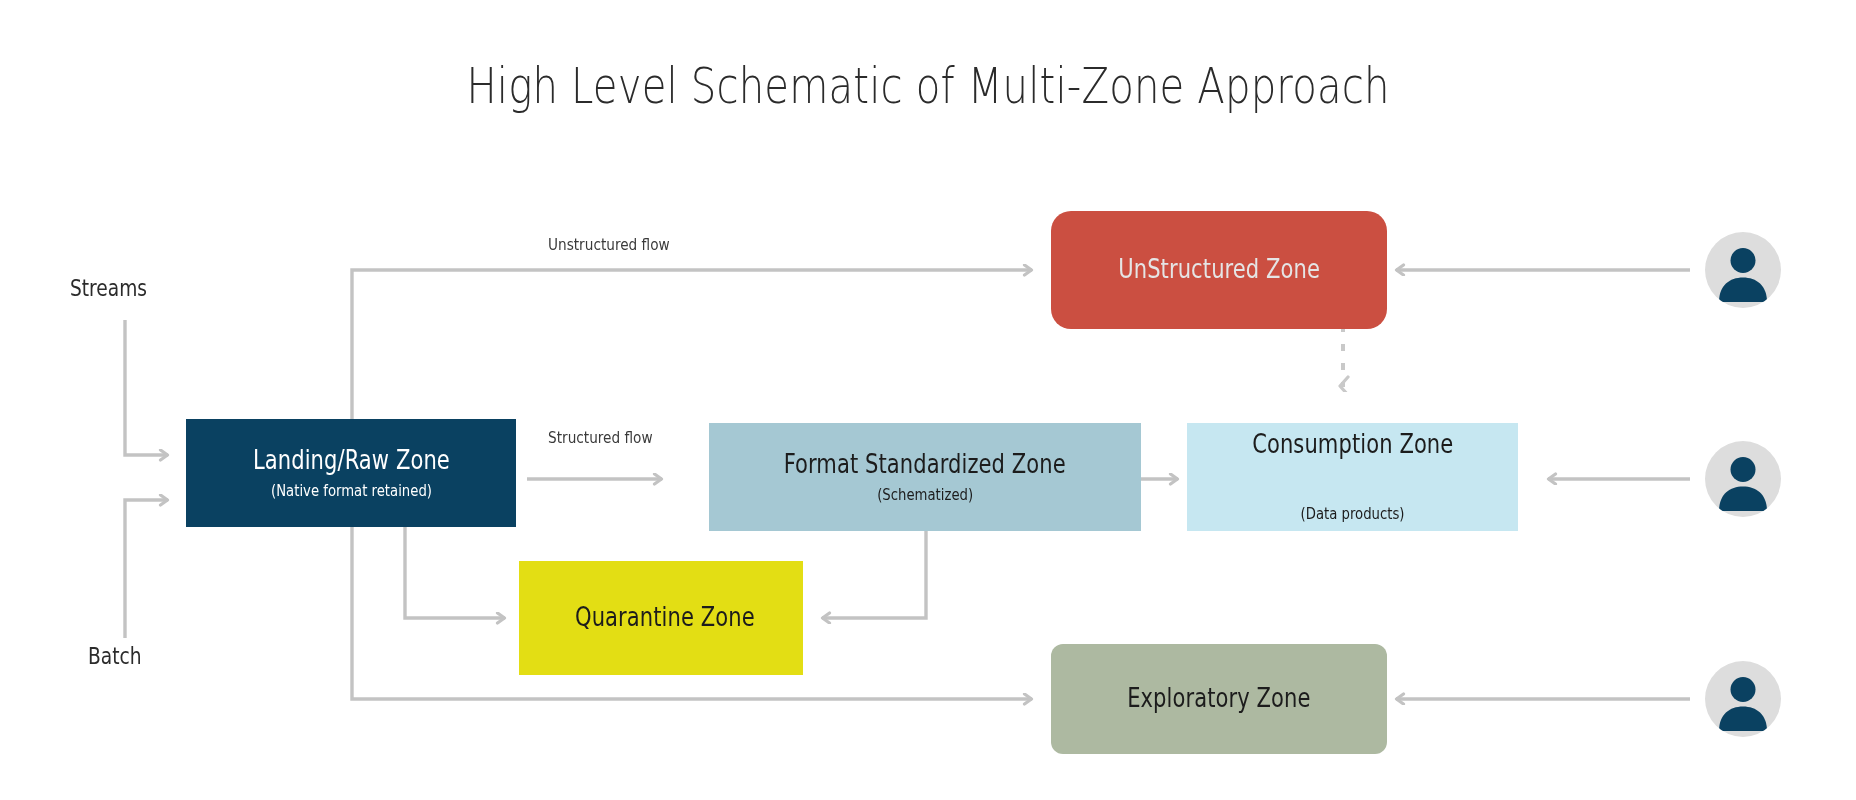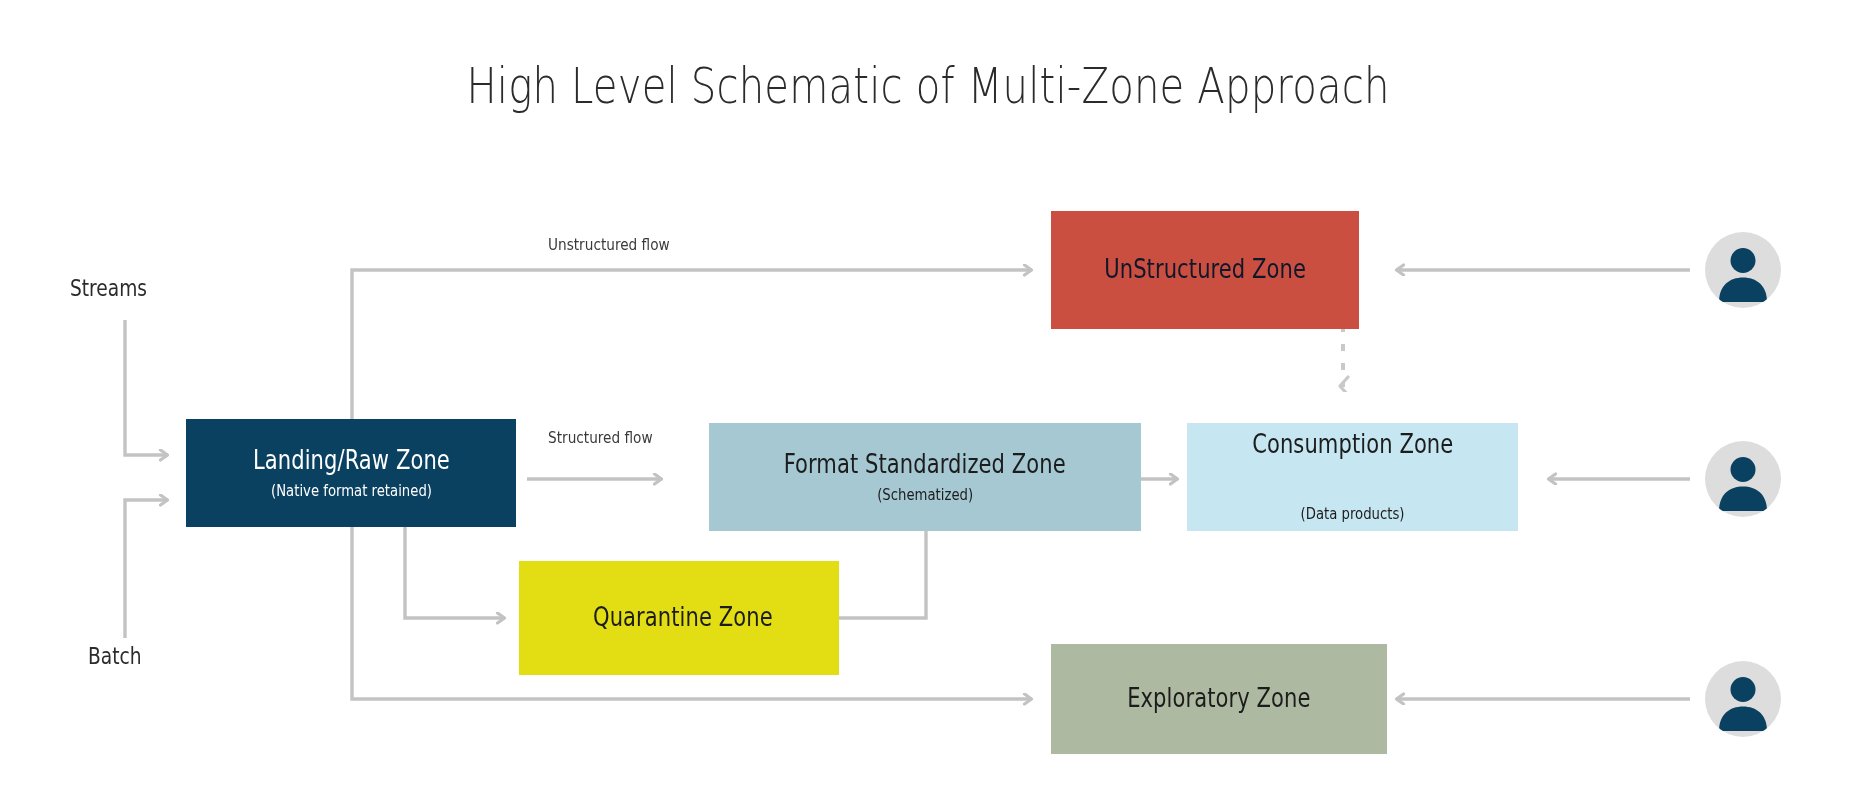--- a/index.html
+++ b/index.html
@@ -144,44 +144,44 @@
   <div class="source-label" style="left:70px; top:275px;">Streams</div>
 
   <div class="source-label" style="left:88px; top:643px;">Batch</div>
 
   <div class="zone-box" style="left:186px; top:419px; width:330px; height:108px;
               background:#0a4161; color:#ffffff;">
     <div class="zone-title">Landing/Raw Zone</div>
     <div class="zone-sub">(Native format retained)</div>
   </div>
 
-  <div class="zone-box" style="left:1051px; top:211px; width:308px; height:118px;
-              background:#cb4f41; color:#0f172a;">
+  <div class="zone-box" style="left:1051px; top:211px; width:336px; height:118px;
+              background:#cb4f41; color:#e5e5e5;border-radius:20px;">
     <div class="zone-title">UnStructured Zone</div>
   </div>
 
   <div class="zone-box" style="left:709px; top:423px; width:432px; height:108px;
               background:#a5c8d3; color:#1c1c1c;">
     <div class="zone-title">Format Standardized Zone</div>
     <div class="zone-sub">(Schematized)</div>
   </div>
 
   <div class="zone-box" style="left:1187px; top:423px; width:331px; height:108px;
               background:#c6e7f1; color:#1c1c1c;gap:39px;">
     <div class="zone-title">Consumption Zone</div>
     <div class="zone-sub">(Data products)</div>
   </div>
 
-  <div class="zone-box" style="left:519px; top:561px; width:320px; height:114px;
+  <div class="zone-box" style="left:519px; top:561px; width:284px; height:114px;
               background:#e3de14; color:#1c1c1c;padding-left:8px;">
     <div class="zone-title">Quarantine Zone</div>
   </div>
 
   <div class="zone-box" style="left:1051px; top:644px; width:336px; height:110px;
-              background:#adb9a1; color:#1c1c1c;">
+              background:#adb9a1; color:#1c1c1c;border-radius:12px;">
     <div class="zone-title">Exploratory Zone</div>
   </div>
 
   <div class="avatar" style="left:1705px; top:232px;">
     <svg width="76" height="76" viewBox="0 0 76 76">
       <circle cx="38" cy="28.5" r="12.5" fill="#0a4161"></circle>
       <path d="M 14 70 C 14 53.5 24.5 45.5 38 45.5 C 51.5 45.5 62 53.5 62 70 Z" fill="#0a4161"></path>
     </svg>
   </div>
 

